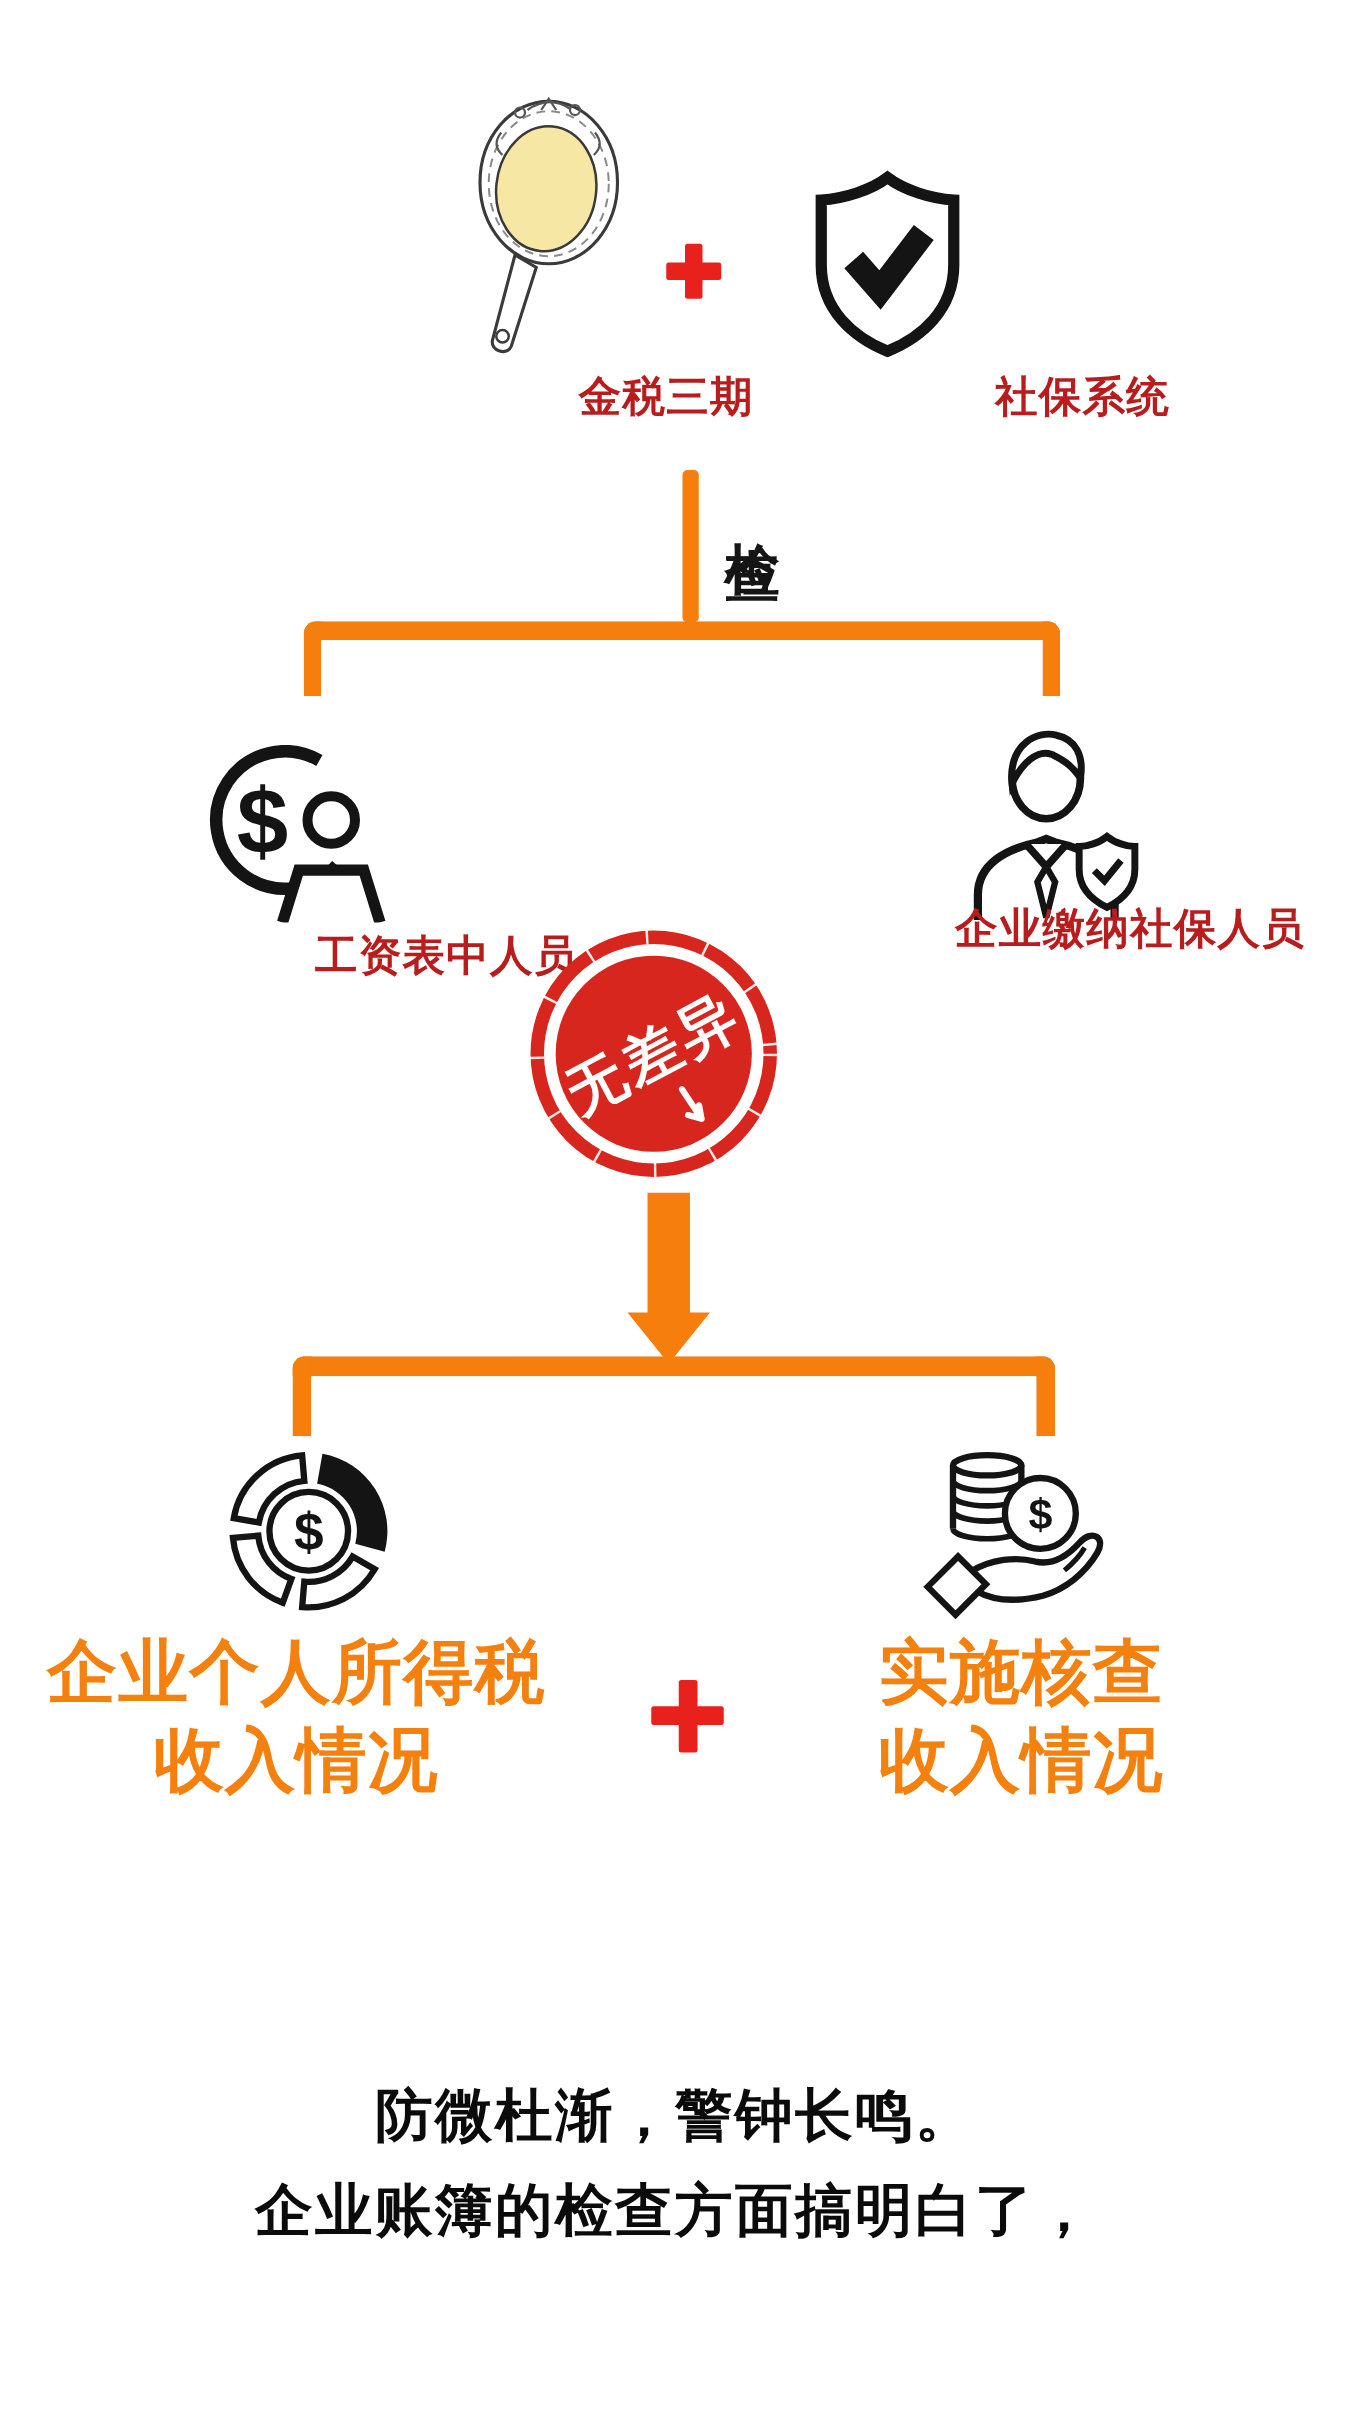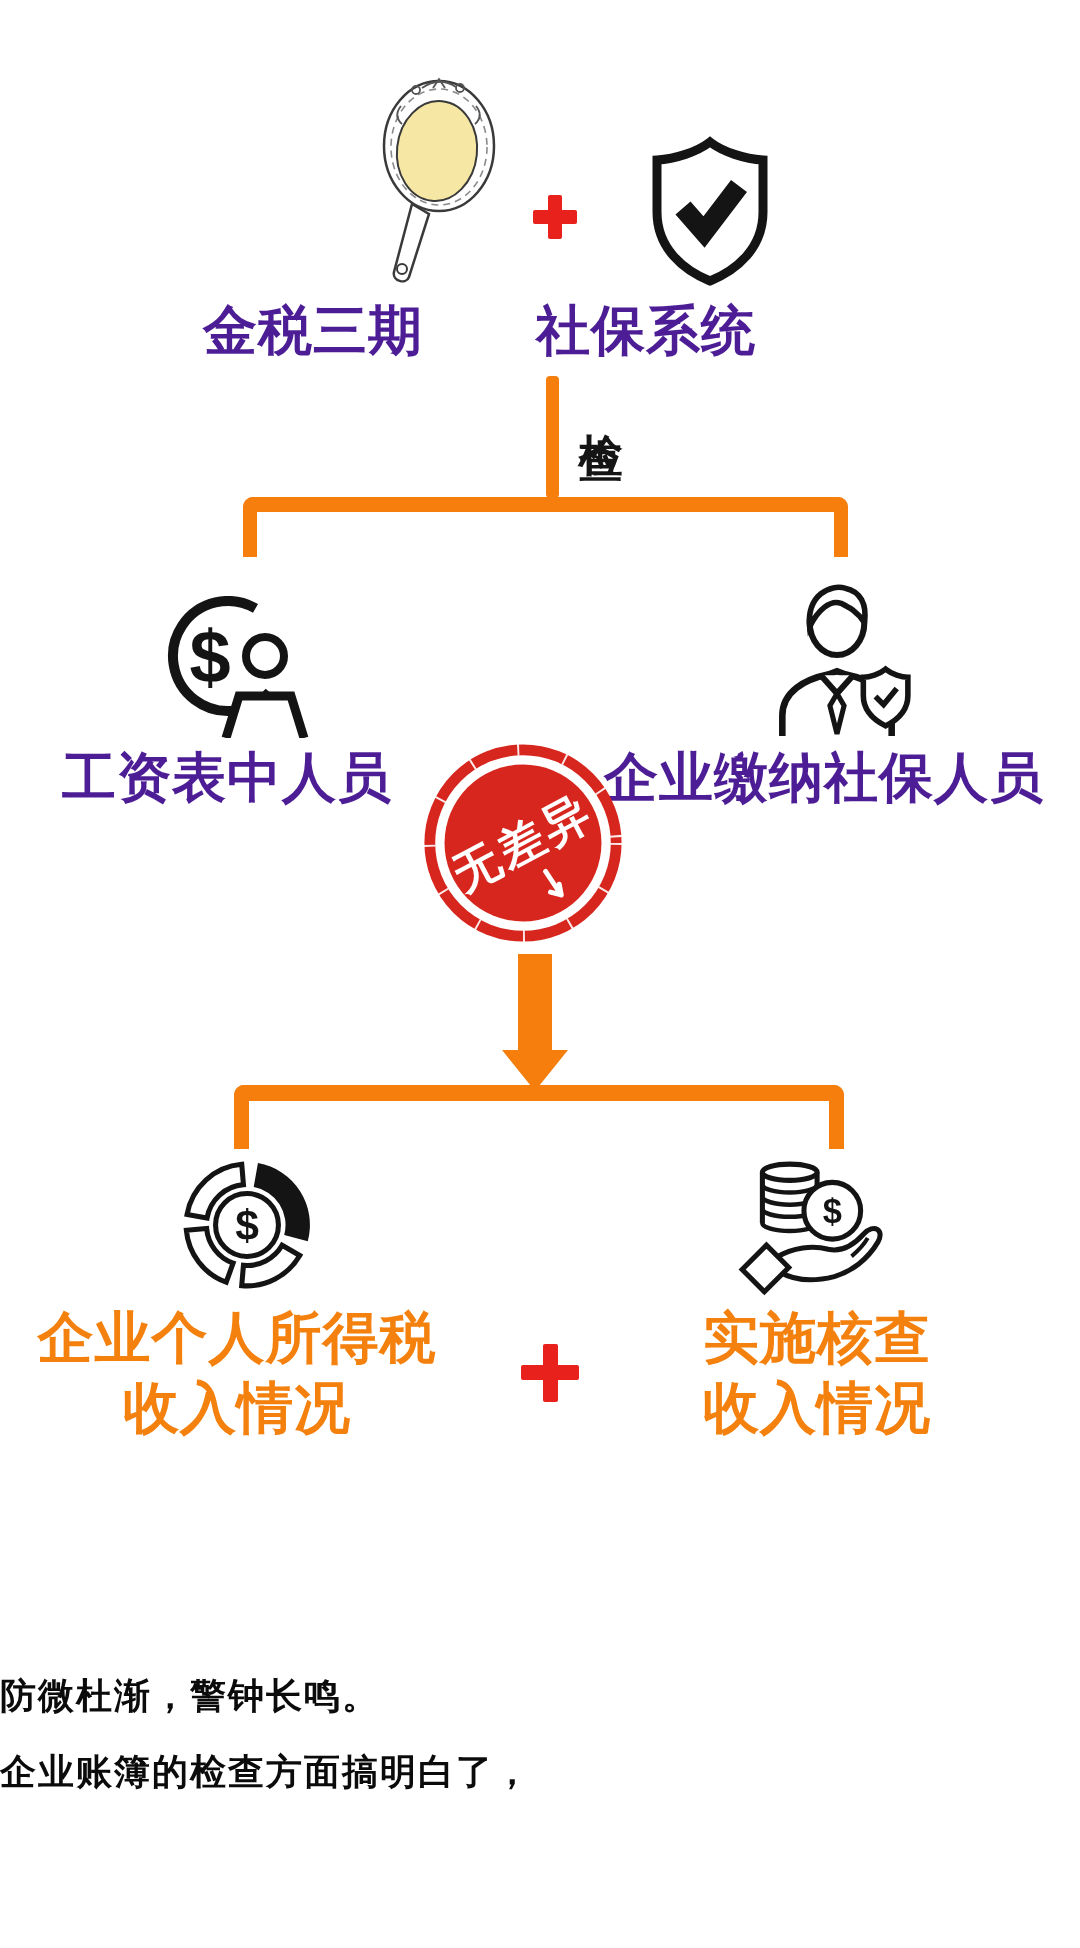--- a/index.html
+++ b/index.html
@@ -3,42 +3,42 @@
 <meta charset="utf-8">
 <title>infographic</title>
 <style>
   html,body{margin:0;padding:0;background:#fff;}
   .canvas{
     position:relative;width:1080px;height:1948px;background:#ffffff;
     overflow:hidden;font-family:"Liberation Sans","DejaVu Sans",sans-serif;
   }
   .abs{position:absolute;}
   .olabel{
-    position:absolute;color:#4c1d95;font-weight:900;text-align:left;
-    font-size:54px;letter-spacing:1px;white-space:nowrap;
+    position:absolute;color:#b91c1c;font-weight:900;text-align:right;
+    font-size:34px;letter-spacing:1px;white-space:nowrap;
   }
   .olabel2{
     position:absolute;color:#F4800E;font-weight:900;text-align:center;
     font-size:56px;line-height:70px;letter-spacing:1px;white-space:nowrap;
   }
   .vtext{
     position:absolute;color:#151515;font-weight:600;font-size:44px;
     writing-mode:vertical-rl;text-orientation:upright;letter-spacing:6px;
   }
   .vline{position:absolute;background:#F57E0D;border-radius:4px;}
   .branch{
     position:absolute;box-sizing:border-box;
     border-top:15px solid #F57E0D;border-left:14px solid #F57E0D;border-right:14px solid #F57E0D;
     border-radius:10px 10px 0 0;
   }
   .branch.b2{border-top-width:16px;border-left-width:15px;border-right-width:15px;}
   .plusbar{position:absolute;background:#E8211C;border-radius:2px;}
   .footer{
-    position:absolute;left:0;top:1658px;width:1080px;text-align:left;
-    color:#0b0b0b;font-weight:700;font-size:36px;line-height:76px;letter-spacing:2px;
+    position:absolute;left:0;top:1658px;width:1080px;text-align:center;
+    color:#0b0b0b;font-weight:700;font-size:46px;line-height:76px;letter-spacing:2px;font-family:Liberation Mono, monospace;
   }
   svg{display:block;}
 </style>
 </head>
 <body>
 
 <div class="canvas">
 
   <svg class="abs" style="left:376px;top:74px" width="126" height="214" viewBox="0 0 126 214">
     <ellipse cx="63" cy="72" rx="55" ry="65" fill="#ffffff" stroke="#3a3a3a" stroke-width="2.5"></ellipse>
@@ -87,21 +87,21 @@
     <path d="M53,52 C50,20 74,10 88,14 C103,17 110,30 107,48 C100,37 92,33 84,29 C73,25 61,36 53,52 Z" fill="#ffffff" stroke="#141414" stroke-width="5.5"></path>
     <path d="M64,100 L80,118 L96,100" fill="#ffffff" stroke="#141414" stroke-width="6"></path>
     <path d="M80,118 L73,130 L80,158 L87,130 Z" fill="#ffffff" stroke="#141414" stroke-width="5"></path>
     <g transform="translate(102,94)">
       <path d="M26,0 C20,5 10,8 4,8 L4,26 C4,41 14,50 26,56 C38,50 48,41 48,26 L48,8 C42,8 32,5 26,0 Z" fill="#ffffff" stroke="#141414" stroke-width="5.5"></path>
       <path d="M16,27 L24,35 L37,19" fill="none" stroke="#141414" stroke-width="5.5"></path>
     </g>
   </svg>
 
   <div class="olabel" style="left:62px;top:742px;width:400px">工资表中人员</div>
-  <div class="olabel" style="left:604px;top:742px;width:440px">企业缴纳社保人员</div>
+  <div class="olabel" style="left:604px;top:720px;width:440px">企业缴纳社保人员</div>
 
   <svg class="abs" style="left:420px;top:740px" width="206" height="206" viewBox="0 0 210 210">
     <circle cx="105" cy="105" r="95" fill="none" stroke="#D7261E" stroke-width="11"></circle>
     <circle cx="105" cy="105" r="95" fill="none" stroke="#ffffff" stroke-width="12" stroke-dasharray="2 47" opacity="0.9"></circle>
     <circle cx="105" cy="105" r="80" fill="#D7261E"></circle>
     <text x="105" y="121" text-anchor="middle" font-size="47" font-weight="900" fill="#ffffff" letter-spacing="4" font-family="Liberation Sans, sans-serif" transform="rotate(-28 105 105)">无差异</text>
     <path d="M128,134 L144,158 M144,158 L133,155 M144,158 L142,147" fill="none" stroke="#ffffff" stroke-width="5" stroke-linecap="round"></path>
   </svg>
 
   <svg class="abs" style="left:500px;top:954px" width="70" height="138" viewBox="0 0 70 138">

